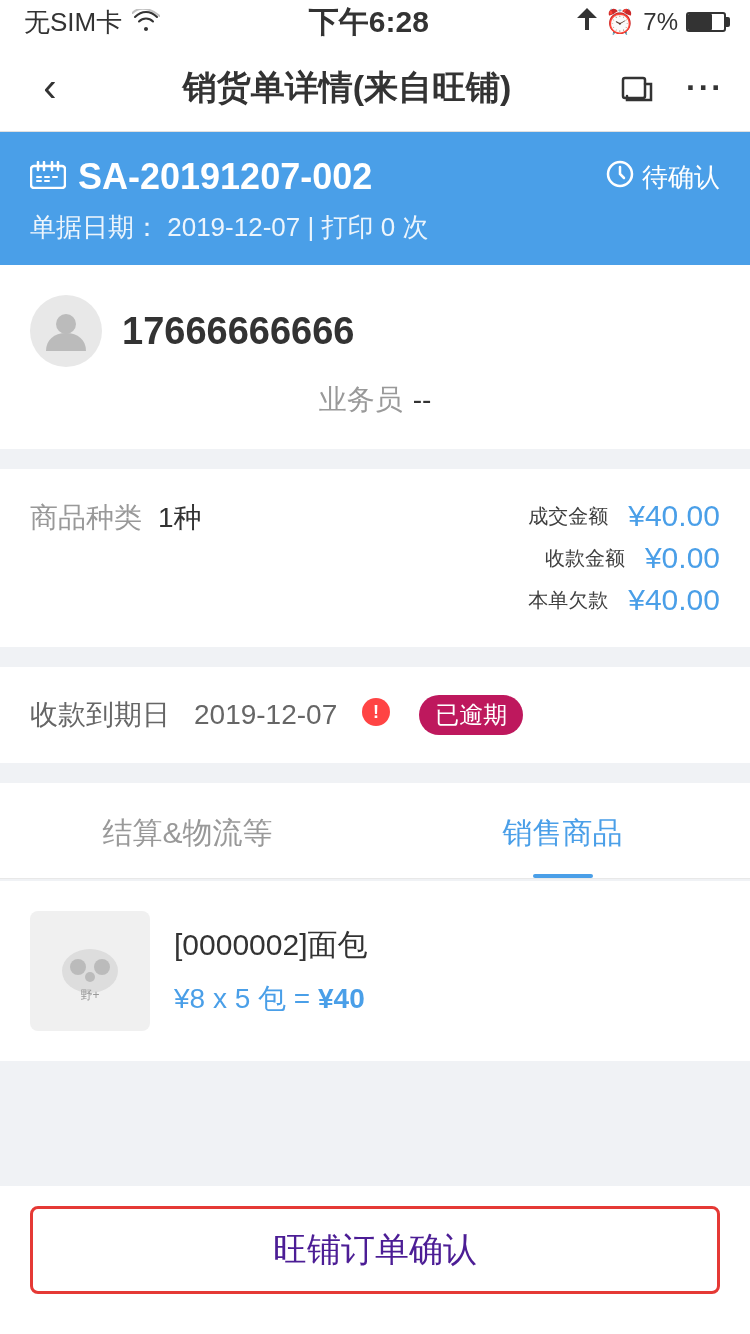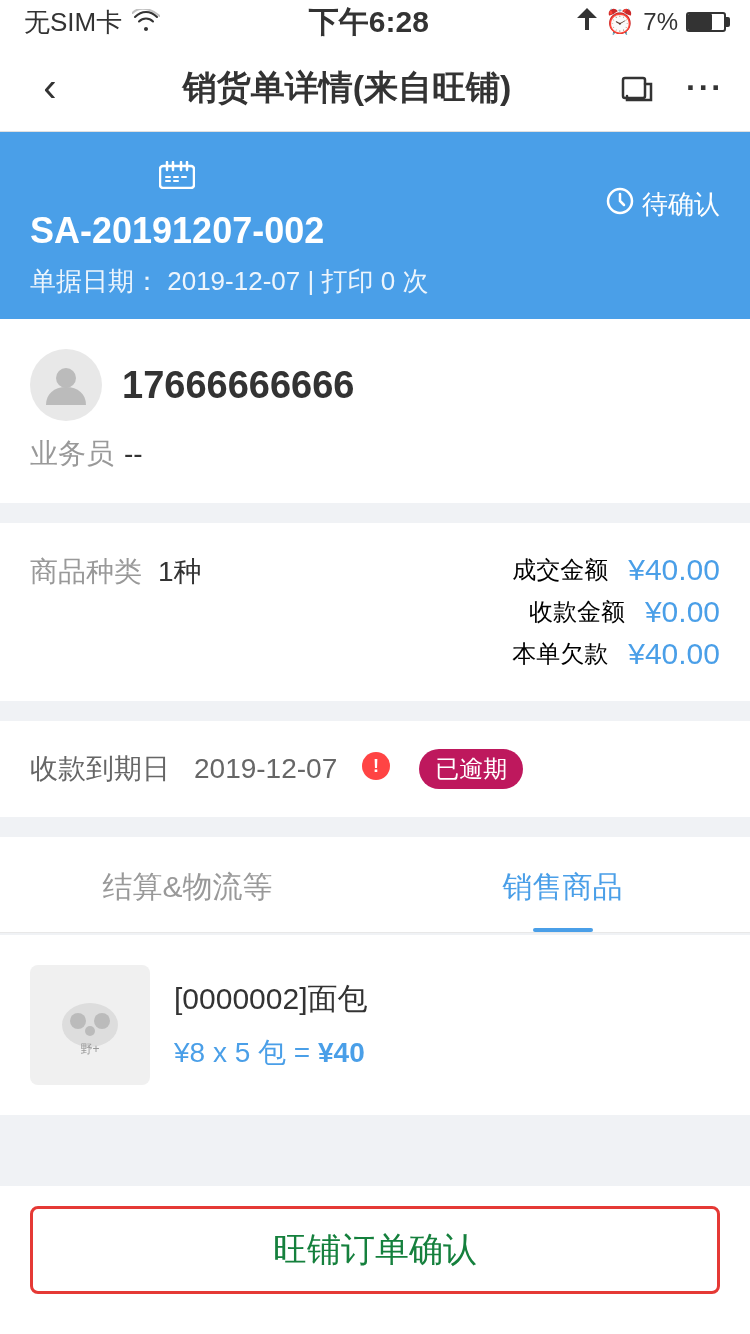--- a/index.html
+++ b/index.html
@@ -73,21 +73,21 @@
       background: #4a9fe8;
       padding: 24px 30px 20px;
       color: #fff;
     }
     .order-id-row {
       display: flex; align-items: center; justify-content: space-between;
       margin-bottom: 12px;
     }
     .order-id {
       font-size: 36px; font-weight: 700;
-      display: flex; align-items: center; gap: 12px; flex-direction: column;
+      display: flex; align-items: center; gap: 12px;
     }
     .order-status {
       font-size: 26px;
       display: flex; align-items: center; gap: 8px;
     }
     .order-meta {
       font-size: 26px; opacity: 0.9;
     }
 
     
@@ -113,20 +113,21 @@
     .customer-name {
       font-size: 28px; color: #666;
       margin-bottom: 16px;
       padding-left: 92px;
     }
     .customer-meta {
       display: flex; align-items: center;
       font-size: 28px; color: #666;
       padding-left: 0;
       gap: 60px;
+      flex-direction: column;
     }
     .meta-item { display: flex; align-items: center; gap: 10px; }
     .meta-label { color: #999; }
     .meta-value { color: #333; }
 
     
     .stats-section {
       background: #fff;
       margin-top: 20px;
       padding: 30px;
@@ -138,21 +139,21 @@
       display: flex; align-items: center; gap: 16px;
     }
     .stats-label { color: #999; font-size: 28px; }
     .stats-value { color: #333; font-size: 28px; }
     .stats-right {
       display: flex; flex-direction: column; gap: 8px; align-items: flex-end;
     }
     .stats-row {
       display: flex; align-items: center; justify-content: space-between; gap: 20px;
     }
-    .stats-name { color: #000000; font-size: 24px; font-family: Liberation Serif, serif; }
+    .stats-name { color: #404040; font-size: 20px; font-family: Liberation Serif, serif; }
     .amount-blue { color: #4a9fe8; font-size: 30px; font-weight: 500; }
 
     
     .due-section {
       background: #fff;
       margin-top: 20px;
       padding: 28px 30px;
       display: flex; align-items: center;
       gap: 24px;
       font-size: 28px; color: #666;
@@ -223,21 +224,21 @@
       background: #fff;
       border-top: none;
     }
     .confirm-btn {
       width: 100%;
       height: 88px;
       background: #fff;
       border: 3px solid #e53935;
       border-radius: 8px;
       font-size: 34px;
-      color: #15803d;
+      color: #4c1d95;
       font-weight: 500;
       cursor: pointer;
       display: flex; align-items: center; justify-content: center;
     }
   </style>
 </head>
 <body>
 
 <div class="status-bar">
   <div class="status-left">

